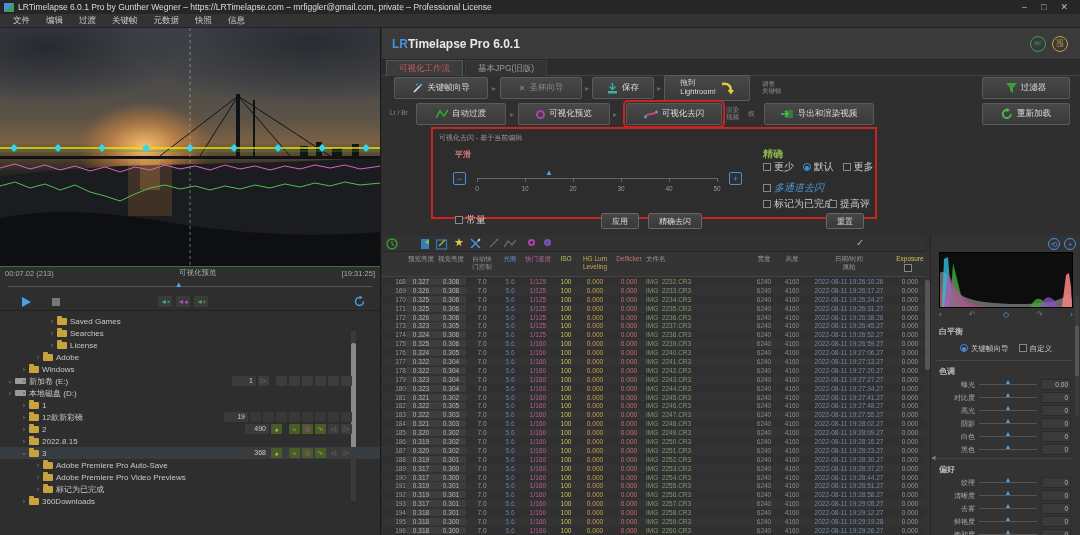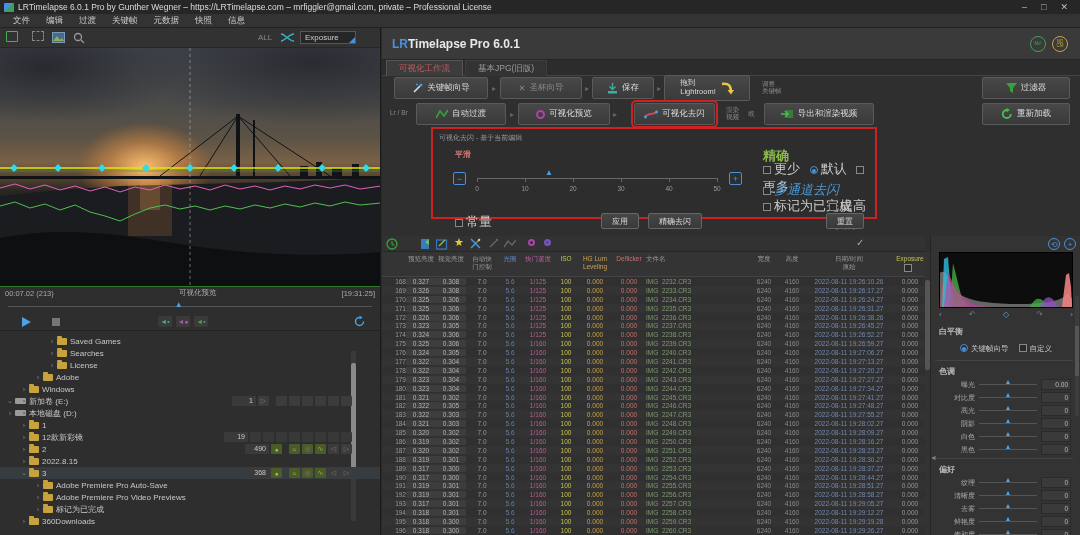--- a/index.html
+++ b/index.html
@@ -95,21 +95,21 @@
   .dp-smooth{position:absolute;left:22px;top:20px;color:#d87a7a;font-size:8px;font-weight:bold}
   .sq-btn{position:absolute;width:13px;height:13px;border:1px solid #4a90d9;border-radius:2px;color:#4a90d9;
     font-size:9px;display:flex;align-items:center;justify-content:center;background:#2f2f2f}
   .dp-track{position:absolute;left:44px;top:49px;width:240px;height:1px;background:#666}
   .dp-tick{position:absolute;top:49px;width:1px;height:4px;background:#666}
   .dp-ticklabel{position:absolute;top:56px;color:#999;font-size:6.5px;transform:translateX(-50%)}
   .dp-marker{position:absolute;top:39px;color:#4aa3e8;font-size:8px;transform:translateX(-50%)}
   .chk{display:inline-block;width:8px;height:8px;border:1px solid #888;background:#2a2a2a;vertical-align:-1px;margin-right:3px}
   .radio{display:inline-block;width:8px;height:8px;border:1px solid #4a90d9;border-radius:50%;background:#2a2a2a;vertical-align:-1px;margin-right:3px;position:relative}
   .radio.on:after{content:"";position:absolute;left:1.5px;top:1.5px;width:4px;height:4px;border-radius:50%;background:#4a90d9}
-  .dp-label{position:absolute;font-size:13px;color:#ccc}
+  .dp-label{position:absolute;font-size:10px;color:#ccc}
   .dp-precise{color:#8ab84a;font-weight:bold}
   .dp-multipass{color:#4a9ad8;font-style:italic}
   .dbtn{position:absolute;height:16px;background:linear-gradient(#464646,#393939);border:1px solid #666;
     border-radius:2px;color:#ddd;font-size:8px;display:flex;align-items:center;justify-content:center;padding:0 10px}
 
   
   .ttoolbar{position:absolute;top:208px;left:0;width:543px;height:16px;background:#323232;border-bottom:1px solid #262626}
   .tt-ico{position:absolute;top:2px;font-size:9px}
   .thead{position:absolute;top:224px;left:0;width:543px;height:25px;background:#343434;border-bottom:1px solid #444;display:flex;padding-left:2px}
   .th{font-size:6.5px;padding-top:3px;text-align:center;white-space:pre-line;line-height:1.2;flex:none}
@@ -158,45 +158,20 @@
     <span class="menu-item">编辑</span>
     <span class="menu-item">过渡</span>
     <span class="menu-item">关键帧</span>
     <span class="menu-item">元数据</span>
     <span class="menu-item">快照</span>
     <span class="menu-item">信息</span>
   </div>
 
 <div class="left">
 
-  <div class="ptoolbar">
-    <span class="ptool-ico crop-ico"></span>
-    <span class="ptool-ico marquee-ico"></span>
-    <span class="ptool-ico img-ico">
-      <svg width="13" height="11">
-          <rect x="0.5" y="0.5" width="12" height="10" fill="#4a6a8a" stroke="#7a9aba"></rect>
-          <path d="M1,9 L5,4 L8,8 L10,6 L12,9 Z" fill="#8ab05a"></path>
-        </svg>
-    </span>
-    <span class="ptool-ico loupe-ico">
-      <svg width="12" height="12">
-          <circle cx="5" cy="5" r="3.5" fill="none" stroke="#999" stroke-width="1.3"></circle>
-          <line x1="8" y1="8" x2="11" y2="11" stroke="#999" stroke-width="1.3"></line>
-        </svg>
-    </span>
-    <span class="all-label">ALL</span>
-    <span class="xx-ico">
-      <svg width="15" height="13">
-          <path d="M1,3 C5,3 9,10 14,10 M1,10 C5,10 9,3 14,3" stroke="#3ab0c0" stroke-width="1.4" fill="none"></path>
-        </svg>
-    </span>
-    <span class="exp-dd">
-      <span>Exposure</span>
-    </span>
-  </div>
 
   <div class="preview">
     <svg width="381" height="238">
 
       <path d="M0,148 L60,142 L120,138 L200,136 L280,134 L381,130 L381,238 L0,238 Z" fill="#1b1c1f"></path>
       <rect x="0" y="128" width="381" height="3" fill="#101216"></rect>
       <rect x="236" y="66" width="4" height="64" fill="#101216"></rect>
       <rect x="253" y="72" width="2" height="58" fill="#101216"></rect>
       <path d="M238,68 L160,128 M238,68 L200,128 M238,68 L290,128 M238,68 L330,128" stroke="#101216" stroke-width="1" fill="none"></path>
       <rect x="300" y="118" width="8" height="12" fill="#121316"></rect>
@@ -442,21 +417,21 @@
         <polyline points="0,9 4,2 8,7 12,1" fill="none" stroke="#3aa03a" stroke-width="1.6"></polyline>
       </svg>
     <span>自动过渡</span>
   </div>
   <span class="conn" style="left:128px;top:82px">▸</span>
   <div class="wbtn" style="left:136px;top:75px;width:92px">
     <span style="width:9px;height:9px;border:2.5px solid #b040b0;border-radius:50%"></span>
     <span>可视化预览</span>
   </div>
   <span class="conn" style="left:231px;top:82px">▸</span>
-  <div class="wbtn red-outline" style="left:252px;top:75px;width:81px">
+  <div class="wbtn red-outline" style="left:244px;top:75px;width:96px">
     <svg width="14" height="9">
         <path d="M1,7 C4,2 7,6 13,2" fill="none" stroke="#d04a6a" stroke-width="1.6"></path>
         <circle cx="1.5" cy="7" r="1.4" fill="#4aa3e8"></circle>
         <circle cx="12.5" cy="2" r="1.4" fill="#4aa3e8"></circle>
       </svg>
     <span>可视化去闪</span>
   </div>
   <span class="note two-line" style="left:344px;top:78px">渲染
 视频</span>
   <span class="note" style="left:366px;top:82px">或</span>

